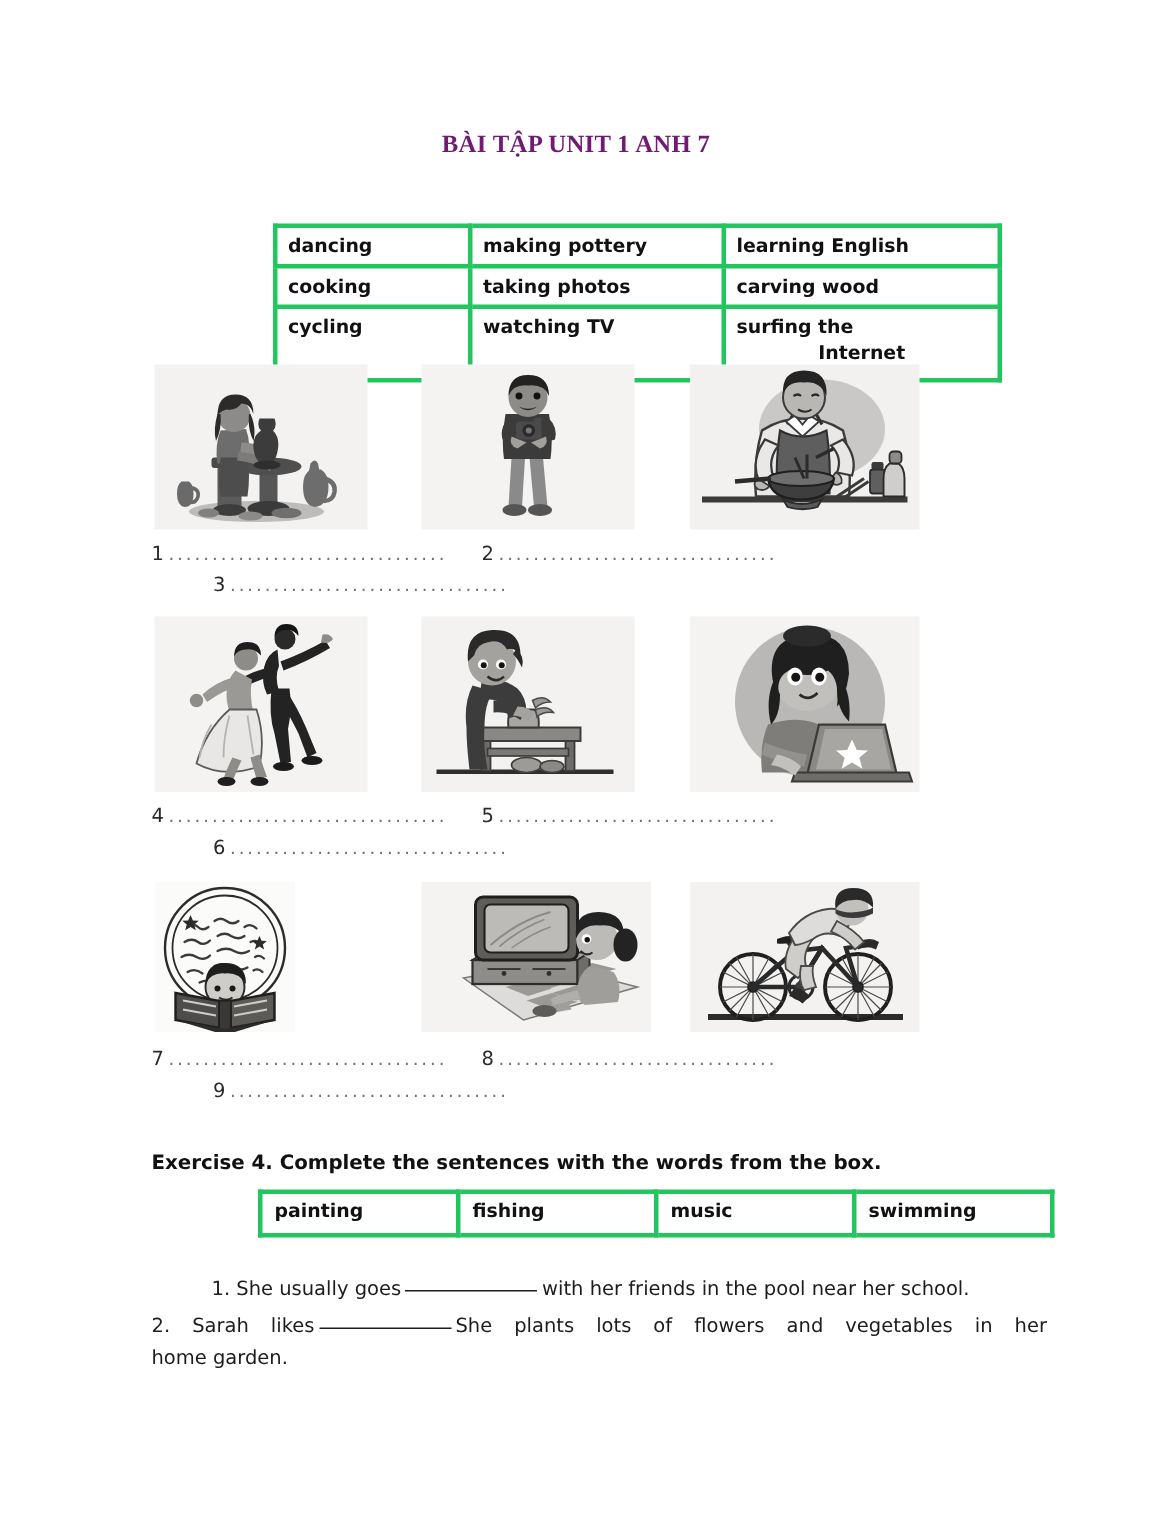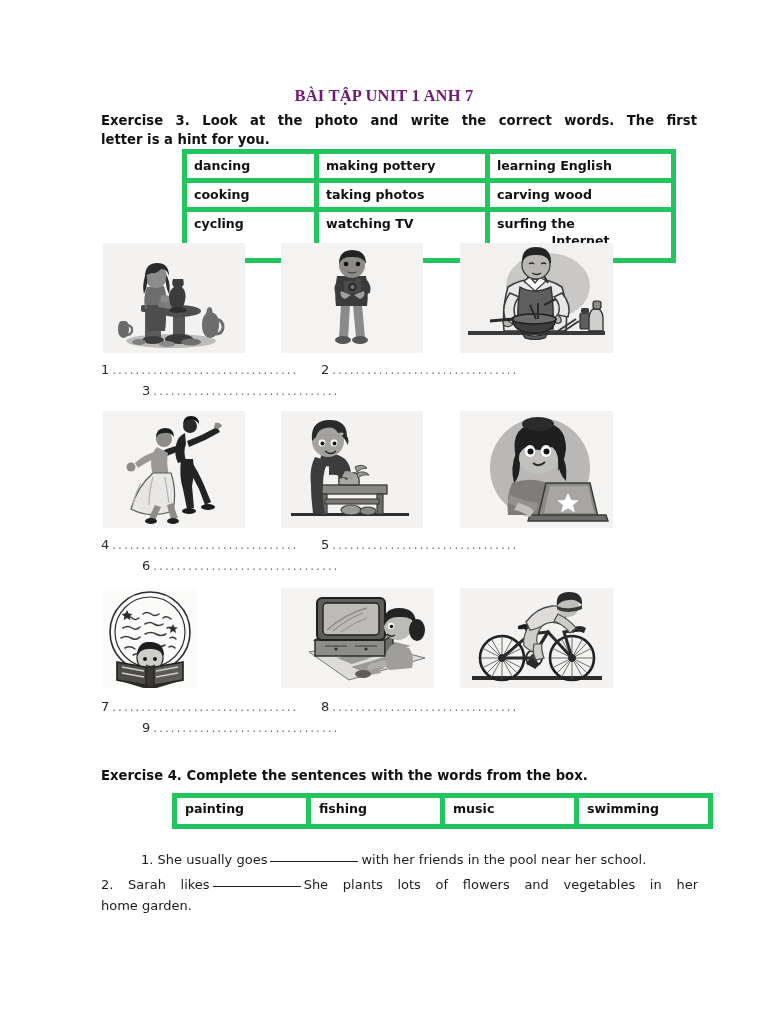--- a/index.html
+++ b/index.html
@@ -66,21 +66,21 @@
   }
 
   
   table.wordbox {
     position: absolute;
     border-collapse: collapse;
     table-layout: fixed;
     background: #fff;
   }
   table.wordbox td {
-    border: 5px solid #22c55e;
+    border: 3px solid #22c55e;
     font-family: "DejaVu Sans", sans-serif;
     font-weight: bold;
     font-size: 12.6px;
     color: #111;
     padding: 3px 7px 4px 7px;
     vertical-align: top;
     line-height: 17px;
   }
 
   #wordbox3 {
@@ -146,24 +146,20 @@
     margin: 0 3px;
   }
 </style>
 </head>
 <body>
 
 <div class="page">
 
   <div class="doc-title">BÀI TẬP UNIT 1 ANH 7</div>
 
-  <div class="ex-heading" id="ex3-heading">
-    <span class="ln1">Exercise 3. Look at the photo and write the correct words. The first</span>
-    <span class="ln2">letter is a hint for you.</span>
-  </div>
 
   <table class="wordbox" id="wordbox3">
     <tbody>
       <tr>
         <td class="c1">dancing</td>
         <td class="c2">making pottery</td>
         <td class="c3">learning English</td>
       </tr>
       <tr>
         <td class="c1">cooking</td>

